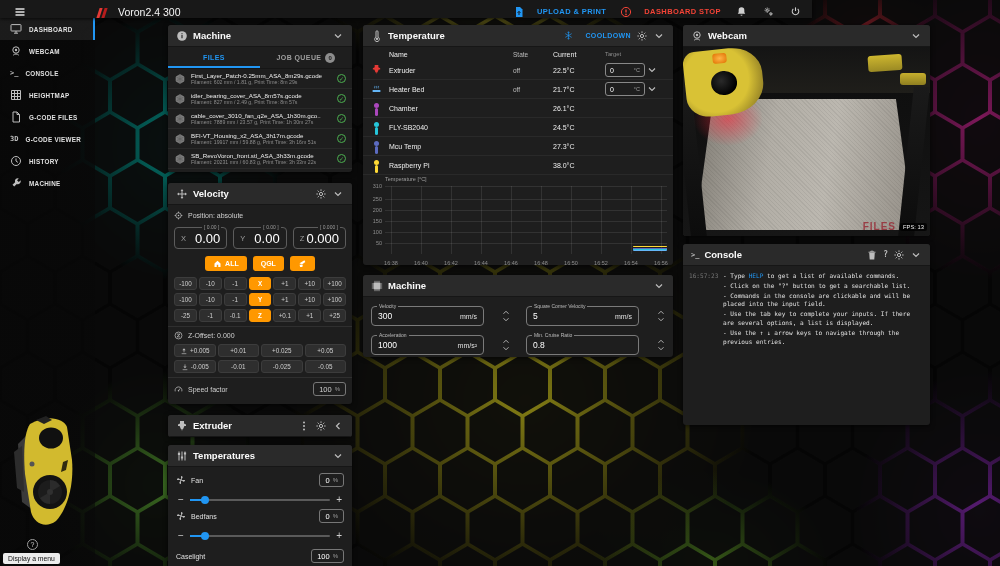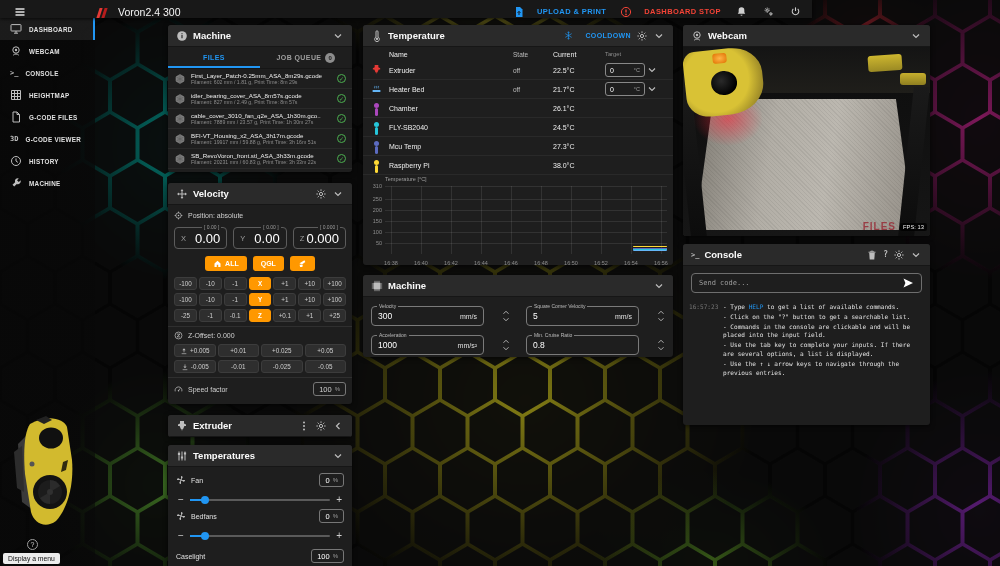--- a/index.html
+++ b/index.html
@@ -969,28 +969,20 @@
           <circle cx="6" cy="6" r="1.6" fill="none" stroke="currentColor"></circle>
           <path d="M6 1.4v1.5M6 9.1v1.5M1.4 6h1.5M9.1 6h1.5M2.7 2.7l1.1 1.1M8.2 8.2l1.1 1.1M9.3 2.7L8.2 3.8M3.8 8.2L2.7 9.3" stroke="currentColor" stroke-width="1"></path>
         </svg>
       </span>
     <span class="icon chev">
         <svg viewBox="0 0 12 12">
           <path d="M3 4.5L6 7.5 9 4.5" stroke="currentColor" fill="none" stroke-width="1.2"></path>
         </svg>
       </span>
   </div>
-  <div class="cinput">
-    <input placeholder="Send code..." style="">
-    <span class="icon" style="color:#fff">
-        <svg viewBox="0 0 12 12">
-          <path d="M1.5 10.5L11 6 1.5 1.5 3.4 6z" fill="currentColor"></path>
-        </svg>
-      </span>
-  </div>
   <div id="console-out">
       <div class="cline"><span class="ctime">16:57:23</span><span>- Type </span><span class="clink">HELP</span><span> to get a list of available commands.</span></div>
       <div class="cline"><span>- Click on the "?" button to get a searchable list.</span></div>
       <div class="cline"><span>- Commands in the console are clickable and will be placed into the input field.</span></div>
       <div class="cline"><span>- Use the tab key to complete your inputs. If there are several options, a list is displayed.</span></div>
       <div class="cline"><span>- Use the ↑ ↓ arrow keys to navigate through the previous entries.</span></div>
     </div>
 </div>
 
 <div id="help-fab">?</div>

